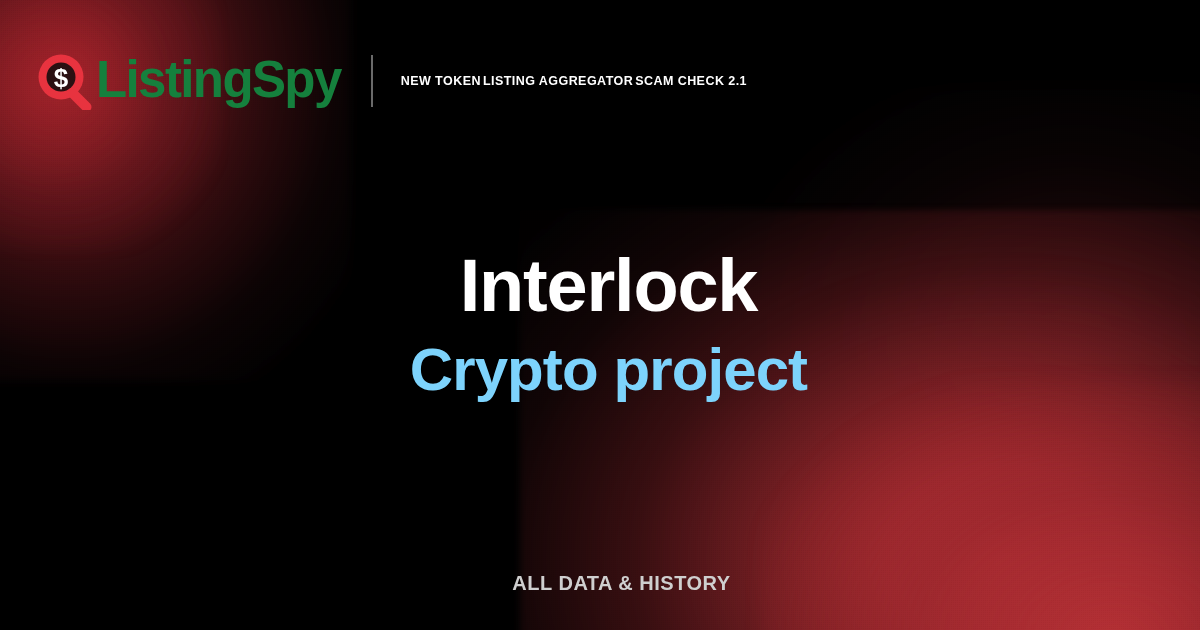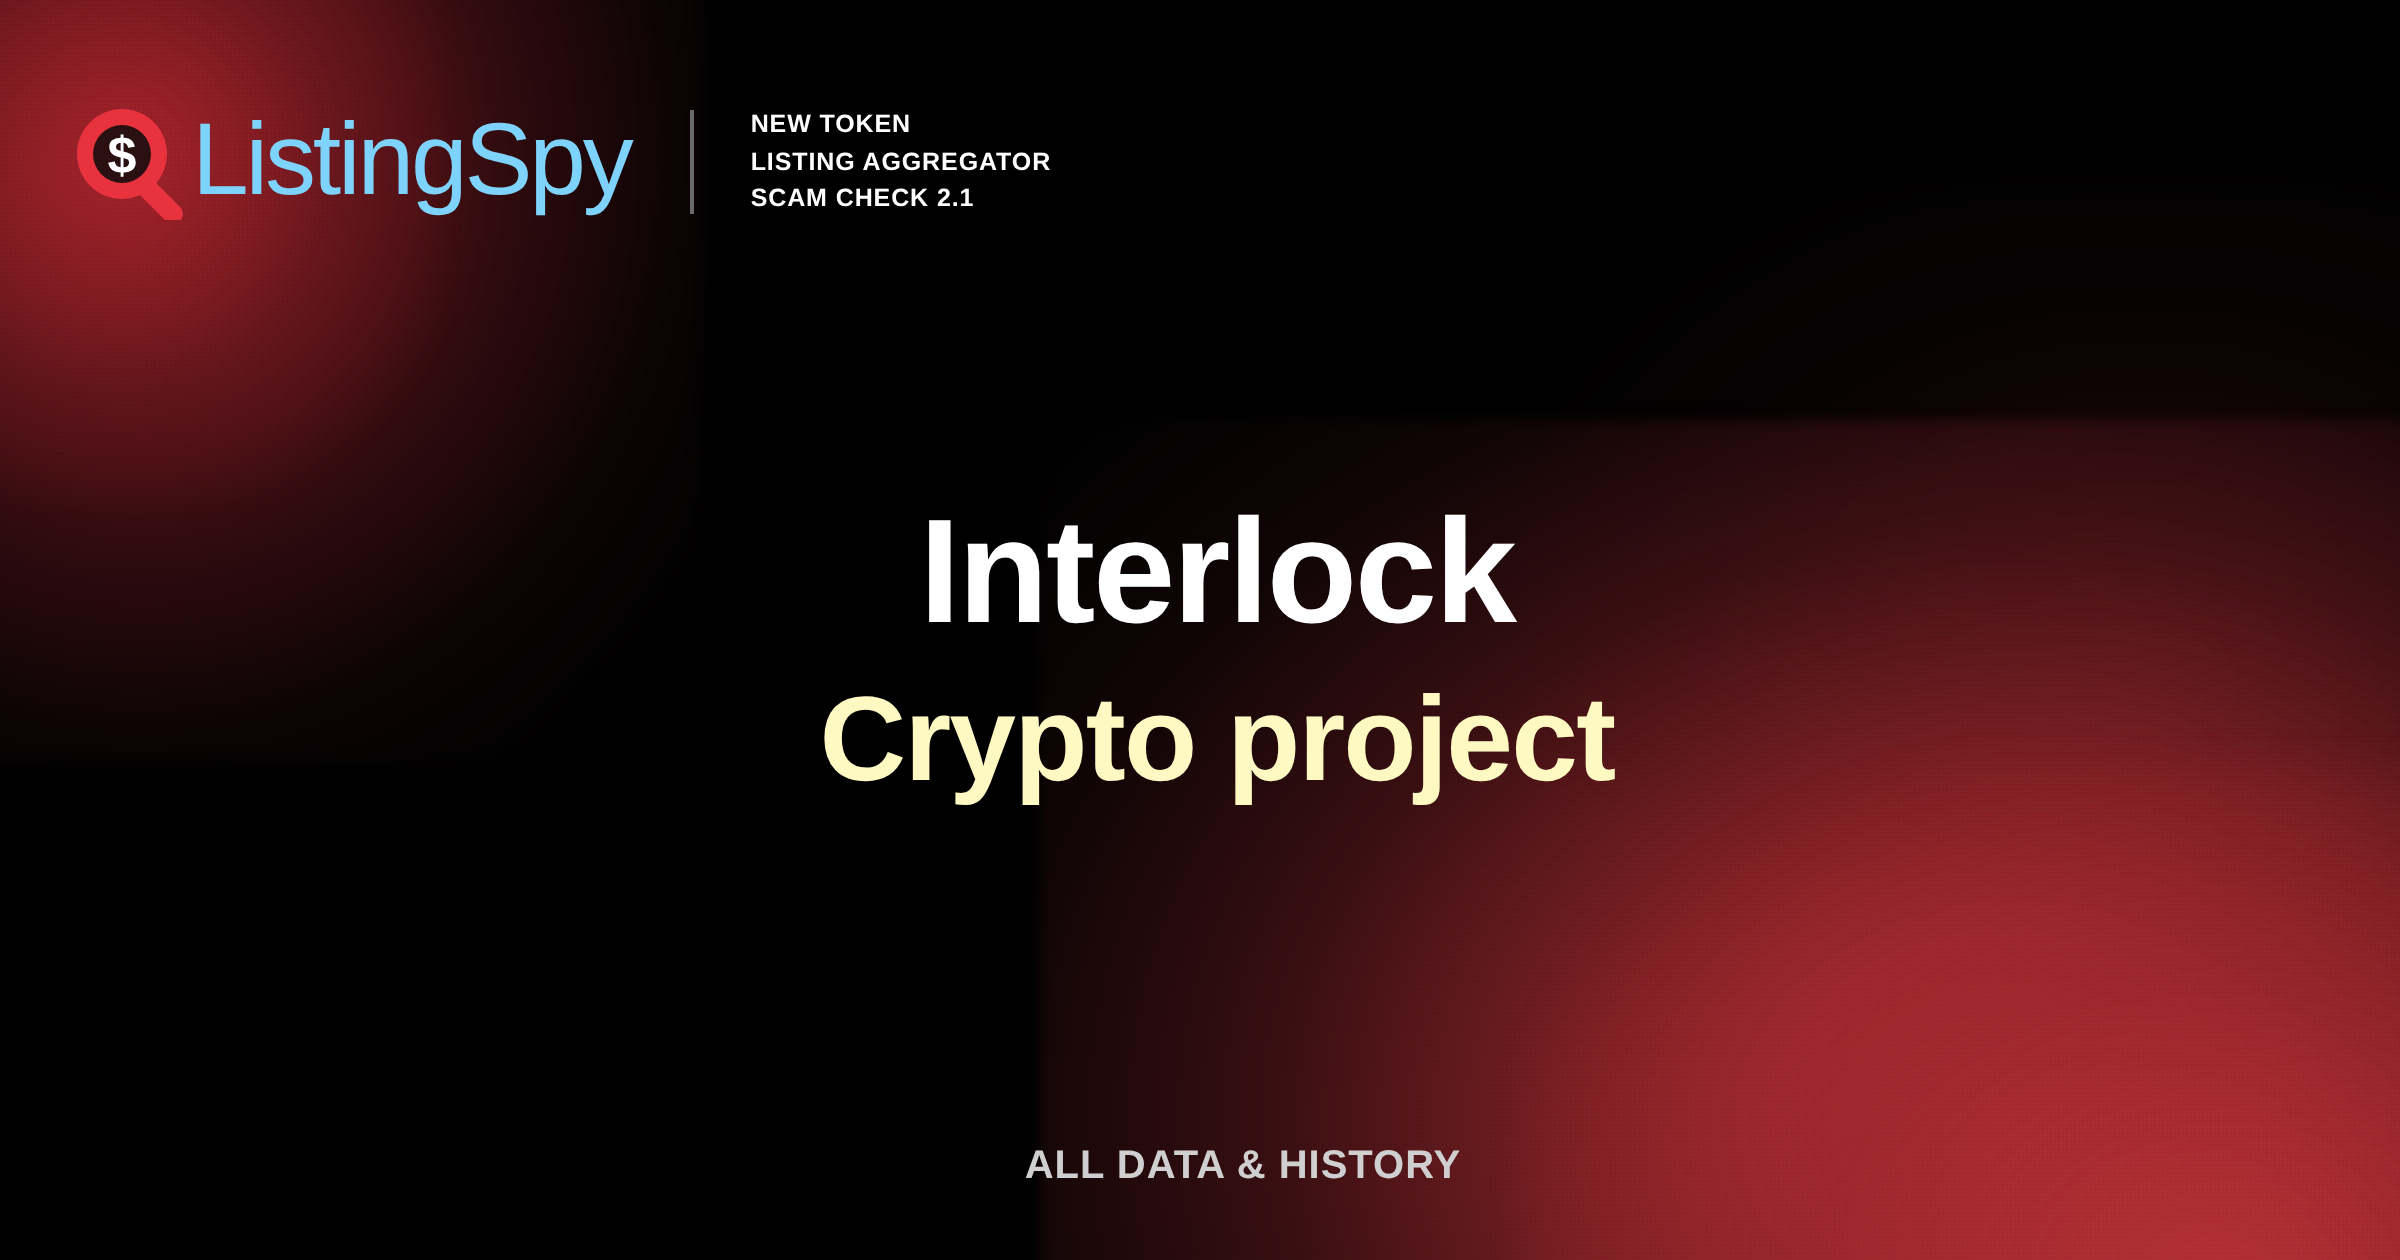--- a/index.html
+++ b/index.html
@@ -118,37 +118,37 @@
   }
   .logo-icon {
     width: 56px;
     height: 58px;
     flex: 0 0 auto;
     display: block;
     margin-right: 4px;
   }
   .wordmark {
     font-size: 51px;
-    font-weight: 400;
+    font-weight: 700;
     letter-spacing: -1.6px;
     line-height: 1;
-    color: #7dd3fc;
+    color: #15803d;
     white-space: nowrap;
     padding-bottom: 3px;
   }
   .divider {
     width: 2px;
     height: 52px;
     background: #6a6a6a;
     margin: 0 28px 0 30px;
     flex: 0 0 auto;
   }
   .tagline {
     display: flex;
-    flex-direction: column;
+    flex-direction: row;
     justify-content: center;
     gap: 2px;
   }
   .tagline-line {
     font-size: 12.5px;
     font-weight: 700;
     letter-spacing: 0.45px;
     color: #ffffff;
     line-height: 1.32;
     white-space: nowrap;
@@ -167,21 +167,21 @@
     font-size: 74px;
     font-weight: 700;
     color: #ffffff;
     letter-spacing: -1.2px;
     line-height: 1.04;
     margin: 0;
   }
   .subtitle {
     font-size: 60px;
     font-weight: 700;
-    color: #fef9c3;
+    color: #7dd3fc;
     letter-spacing: -0.9px;
     line-height: 1.04;
     margin: 14px 0 0 0;
   }
 
   
   .footer {
     position: absolute;
     left: 0;
     right: 0;

